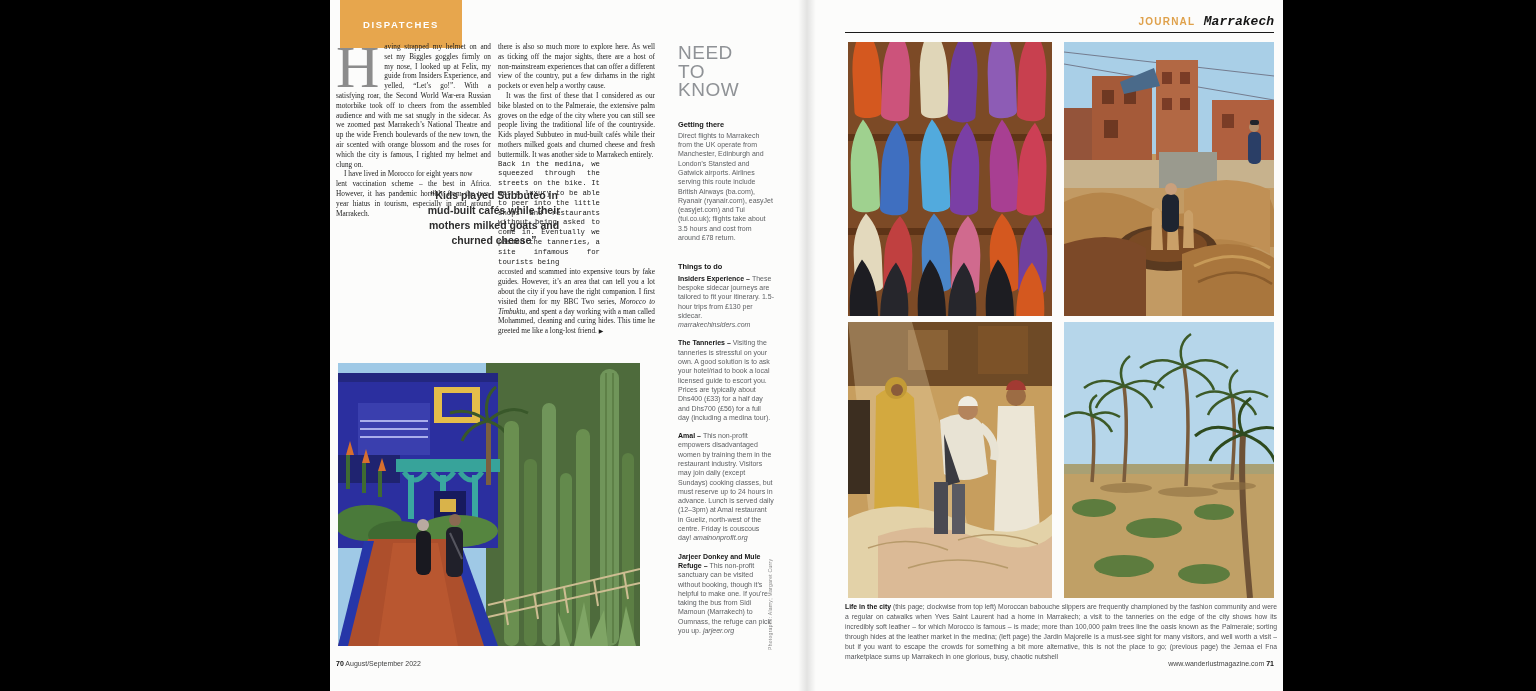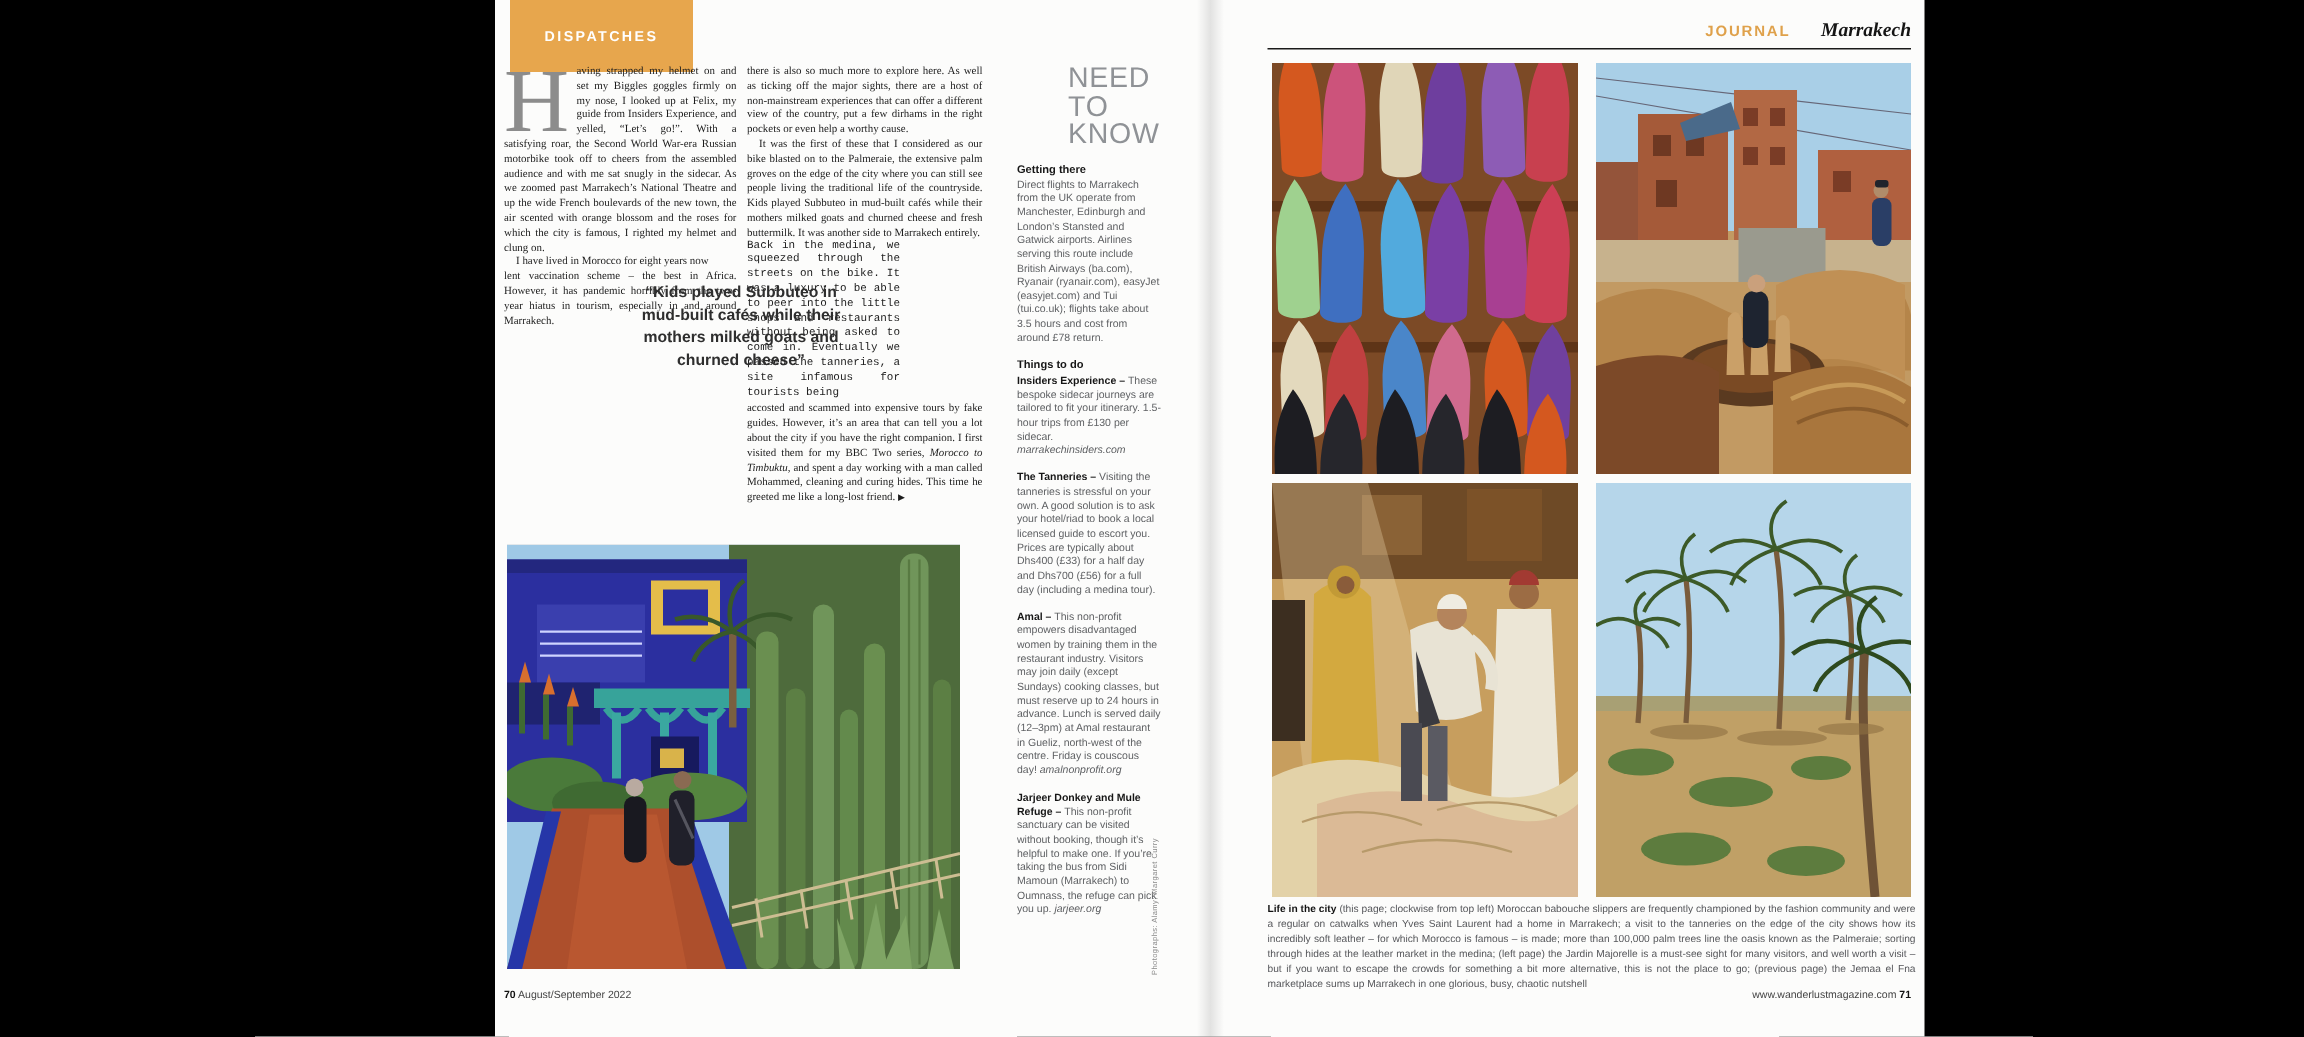--- a/index.html
+++ b/index.html
@@ -8,22 +8,22 @@
   .spread{position:absolute;left:330px;top:0;width:953px;height:691px;background:#fcfcfb;}
   .fold{position:absolute;left:468px;top:0;width:18px;height:691px;
         background:linear-gradient(to right,rgba(0,0,0,0),rgba(0,0,0,0.10),rgba(0,0,0,0));}
 
   
   .tab{position:absolute;left:10px;top:0;width:122px;height:48px;background:#E7A64D;
        color:#fff;font-weight:bold;font-size:9.5px;letter-spacing:1.6px;
        display:flex;align-items:center;justify-content:center;}
   .hdr-right{position:absolute;right:9px;top:11px;text-align:right;white-space:nowrap;}
   .hdr-journal{color:#DFA14B;font-weight:bold;font-size:10px;letter-spacing:1.2px;}
-  .hdr-city{font-family:Liberation Serif, serif;font-style:italic;font-weight:bold;
-            font-size:13px;color:#151515;margin-left:16px;}
+  .hdr-city{font-family:Liberation Mono, monospace;font-style:italic;font-weight:bold;
+            font-size:13px;color:#151515;margin-left:4px;}
   .hdr-rule{position:absolute;left:515px;top:32px;width:429px;height:1px;background:#1a1a1a;}
 
   
   .col{position:absolute;top:42px;font-family:"Liberation Serif",serif;font-size:7.3px;
        line-height:9.8px;color:#1c1c1c;text-align:justify;}
   .col1{left:6px;width:155px;height:316px;overflow:hidden;}
   .col2{left:168px;width:157px;height:316px;overflow:hidden;}
   .col p{margin:0;}
   .indent{text-indent:8px;}
   .dropcap{float:left;font-size:60px;line-height:46px;color:#8c8c8c;
@@ -33,22 +33,22 @@
   .booktitle{font-style:italic;}
   .endmark{font-size:6px;}
 
   .pullquote{position:absolute;left:94px;top:188px;width:140px;text-align:center;
              font-weight:bold;font-size:10.5px;line-height:15px;color:#2e2e2e;}
 
   
   .ntk{position:absolute;left:348px;top:44px;width:96px;font-size:7px;line-height:9.3px;
        color:#5f6164;}
   .ntk-title{font-size:19px;line-height:18.5px;color:#8f9296;letter-spacing:0.5px;width:80px;
-             font-family:"Liberation Sans",sans-serif;margin-left:34px;}
-  .ntk-h{font-weight:bold;color:#161616;font-size:7.4px;margin-top:8px;margin-bottom:2px;}
+             font-family:"Liberation Sans",sans-serif;}
+  .ntk-h{font-weight:bold;color:#161616;font-size:7.4px;margin-top:20px;margin-bottom:2px;}
   .ntk-item{margin-top:9px;}
   .ntk-name{font-weight:bold;color:#161616;}
   .ntk-url{font-style:italic;}
 
   
   .photo{position:absolute;overflow:hidden;background:#ddd;}
   .photo svg{display:block;width:100%;height:100%;}
   .ph-majorelle{left:8px;top:363px;width:302px;height:283px;}
   .ph-slippers{left:518px;top:42px;width:204px;height:274px;}
   .ph-tannery{left:734px;top:42px;width:210px;height:274px;}

